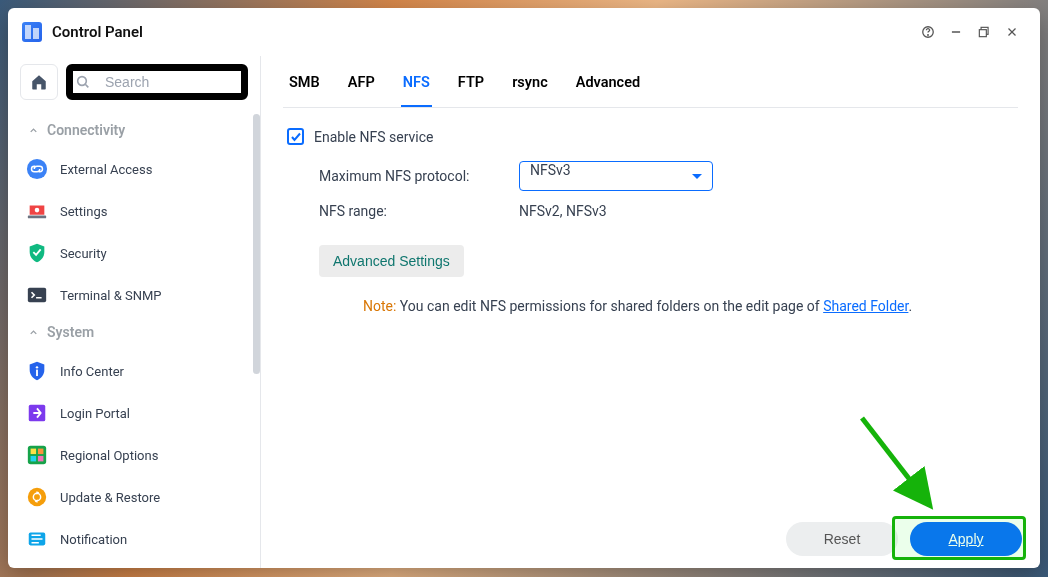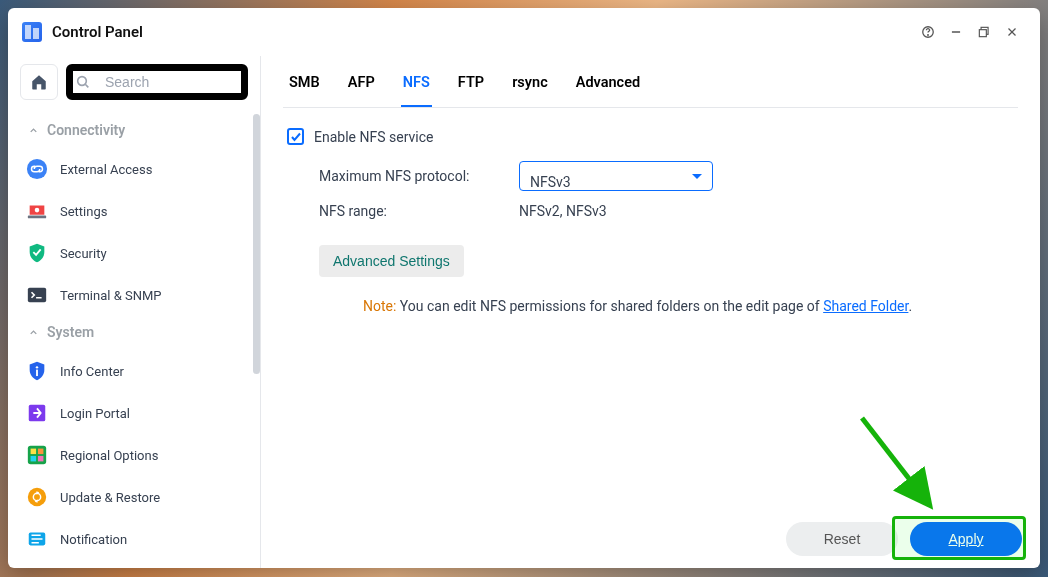--- a/index.html
+++ b/index.html
@@ -29,21 +29,21 @@
     .scrollthumb { position:absolute; right:0; top:0; width:7px; height:260px; background:#d1d5db; border-radius:4px; }
     .main { flex:1; display:flex; flex-direction:column; padding:0 22px 0 22px; position:relative; }
     .tabs { display:flex; gap:24px; padding:18px 4px 0 4px; border-bottom:1px solid #e5e7eb; }
     .tab { font-size:14.5px; font-weight:600; color:#000000; padding:0 2px 14px 2px; cursor:pointer; border-bottom:2px solid transparent; }
     .tab.active { color:#0a6cff; border-bottom-color:#0a6cff; }
     .content { padding:20px 4px 0 4px; font-size:14px; color:#374151; }
     .chk-row { display:flex; align-items:center; gap:10px; margin-bottom:16px; }
     .chk { width:17px; height:17px; border:2px solid #0a6cff; border-radius:3px; display:flex; align-items:center; justify-content:center; color:#0a6cff; }
     .form-row { display:flex; align-items:center; margin:0 0 12px 32px; }
     .form-label { width:200px; font-size:14px; }
-    .select { width:194px; height:30px; border:1px solid #0a6cff; border-radius:4px; padding:0 28px 0 10px; position:relative; font-size:14px; display:flex; align-items:flex-end; cursor:pointer; }
+    .select { width:194px; height:30px; border:1px solid #0a6cff; border-radius:4px; padding:0 28px 0 10px; position:relative; font-size:14px; display:flex; align-items:flex-start; cursor:pointer; }
     .select:after { content:''; position:absolute; right:10px; top:12px; border-left:5px solid transparent; border-right:5px solid transparent; border-top:5px solid #0a6cff; }
     .adv-btn { margin:14px 0 18px 32px; padding:8px 14px; background:#ececec; border:none; border-radius:4px; font-size:14px; color:#0f766e; cursor:pointer; }
     .note-row { margin:0 0 0 32px; line-height:1.6; }
     .note-row .nl { color:#d97706;margin-left:44px; }
     .note-row a { color:#0a6cff; text-decoration:underline; }
     .footer { position:absolute; bottom:12px; right:18px; display:flex; gap:12px; }
     .btn { min-width:112px; height:34px; border-radius:17px; font-size:14px; font-weight:500; border:1px solid transparent; cursor:pointer; }
     .btn-reset { background:#eceeef; color:#555; }
     .btn-apply { background:#0a6cff; color:#ffffff;text-decoration:underline; }
     .highlight { position:absolute; border:3px solid #15b30a; background:rgba(0,255,0,0.08); pointer-events:none; }

